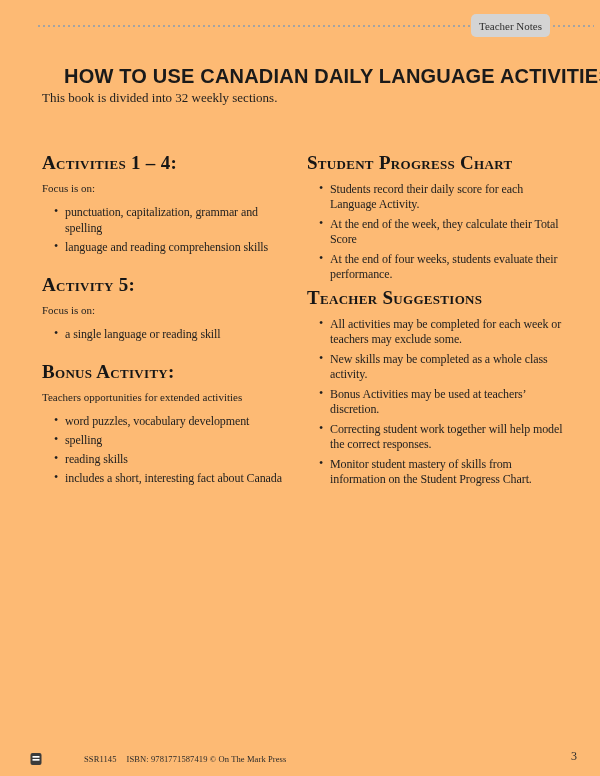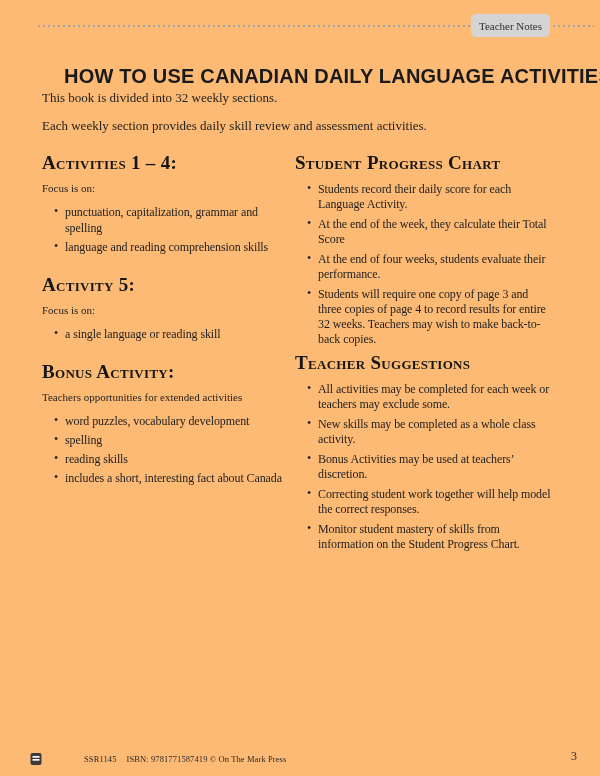--- a/index.html
+++ b/index.html
@@ -60,20 +60,21 @@
     font-size: 13px;
   }
   .intro p { margin: 0 0 12px 0; }
 
   .columns {
     position: absolute;
     left: 42px;
     top: 148px;
     width: 524px;
     display: flex;
+    gap: 12px;
   }
   .col-left  { width: 253px; }
   .col-right { width: 259px; }
 
   .sec h2 {
     margin: 4px 0 8px 0;
     font-variant: small-caps;
     font-weight: bold;
     font-size: 19px;
     line-height: 22px;
@@ -146,21 +147,20 @@
 
   <div class="top-rule"></div>
   <div class="teacher-tab">
     <span>Teacher Notes</span>
   </div>
 
   <h1 class="doc-title">HOW TO USE CANADIAN DAILY LANGUAGE ACTIVITIES</h1>
 
   <div class="intro">
     <p>This book is divided into 32 weekly sections.</p>
-    <p>Each weekly section provides daily skill review and assessment activities.</p>
   </div>
 
   <div class="columns">
 
     <div class="col-left">
 
       <div class="sec">
         <h2>Activities 1 – 4:</h2>
         <p class="lead">Focus is on:</p>
         <ul class="blist">
@@ -191,21 +191,20 @@
     </div>
 
     <div class="col-right">
 
       <div class="sec">
         <h2>Student Progress Chart</h2>
         <ul class="blist">
           <li>Students record their daily score for each Language Activity.</li>
           <li>At the end of the week, they calculate their Total Score</li>
           <li>At the end of four weeks, students evaluate their performance.</li>
-          <li>Students will require one copy of page 3 and three copies of page 4 to record results for entire 32 weeks.  Teachers may wish to make back-to-back copies.</li>
         </ul>
       </div>
 
       <div class="sec">
         <h2>Teacher Suggestions</h2>
         <ul class="blist">
           <li>All activities may be completed for each week or teachers may exclude some.</li>
           <li>New skills may be completed as a whole class activity.</li>
           <li>Bonus Activities may be used at teachers’ discretion.</li>
           <li>Correcting student work together will help model the correct responses.</li>

